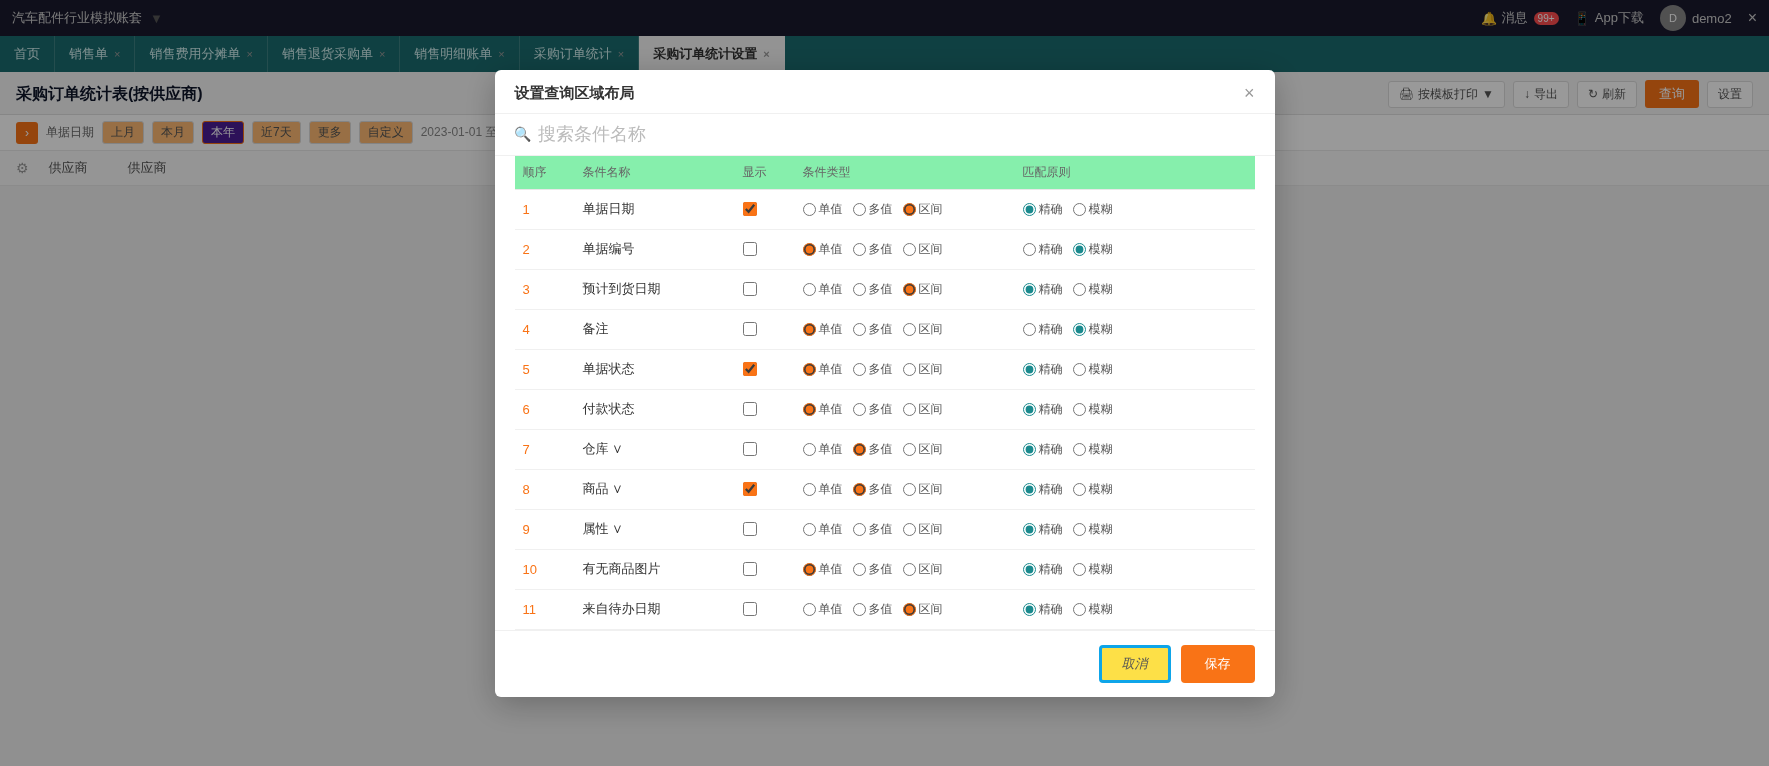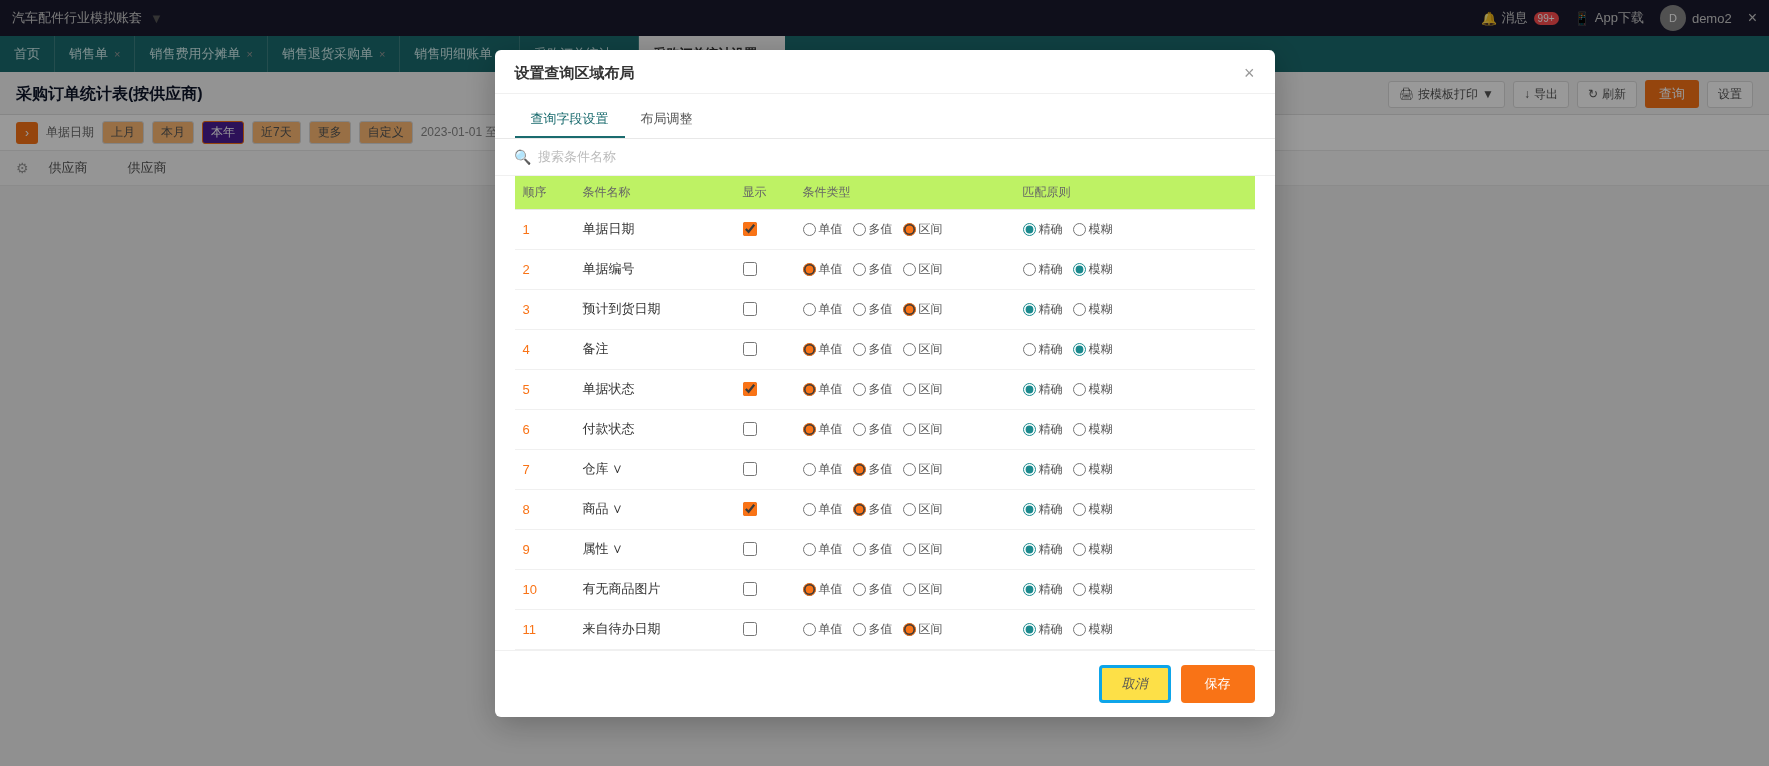--- a/index.html
+++ b/index.html
@@ -233,36 +233,36 @@
       padding: 10px 20px;
       display: flex;
       align-items: center;
       gap: 6px;
       border-bottom: 1px solid #f0f0f0;
     }
     .search-icon-span { color: #bbb; font-size: 14px; }
     .search-input {
       border: none;
       outline: none;
-      font-size: 13px;
+      font-size: 18px;
       color: #555;
       width: 200px;
     }
     .search-input::placeholder { color: #bbb; }
 
     
     .dialog-table {
       flex: 1;
       overflow-y: auto;
       padding: 0 20px;
     }
     .dt-header {
       display: grid;
       grid-template-columns: 60px 160px 60px 220px 200px;
-      background: #bef264;
+      background: #86efac;
       border-bottom: 1px solid #e8e8e8;
       padding: 8px 0;
       position: sticky;
       top: 0;
       z-index: 1;
     }
     .dt-header-cell {
       font-size: 12px;
       color: #666;
       font-weight: 500;
@@ -466,28 +466,20 @@
 </div>
 
 <div class="overlay">
   <div class="dialog">
 
     <div class="dialog-header">
       <span class="dialog-title">设置查询区域布局</span>
       <span class="dialog-close">×</span>
     </div>
 
-    <div class="dialog-tabs">
-      <div class="dialog-tab active">
-        <span>查询字段设置</span>
-      </div>
-      <div class="dialog-tab">
-        <span>布局调整</span>
-      </div>
-    </div>
 
     <div class="search-row">
       <span class="search-icon-span">🔍</span>
       <input class="search-input" type="text" placeholder="搜索条件名称" style="">
     </div>
 
     <div class="dialog-table">
 
       <div class="dt-header">
         <div class="dt-header-cell">顺序</div>

